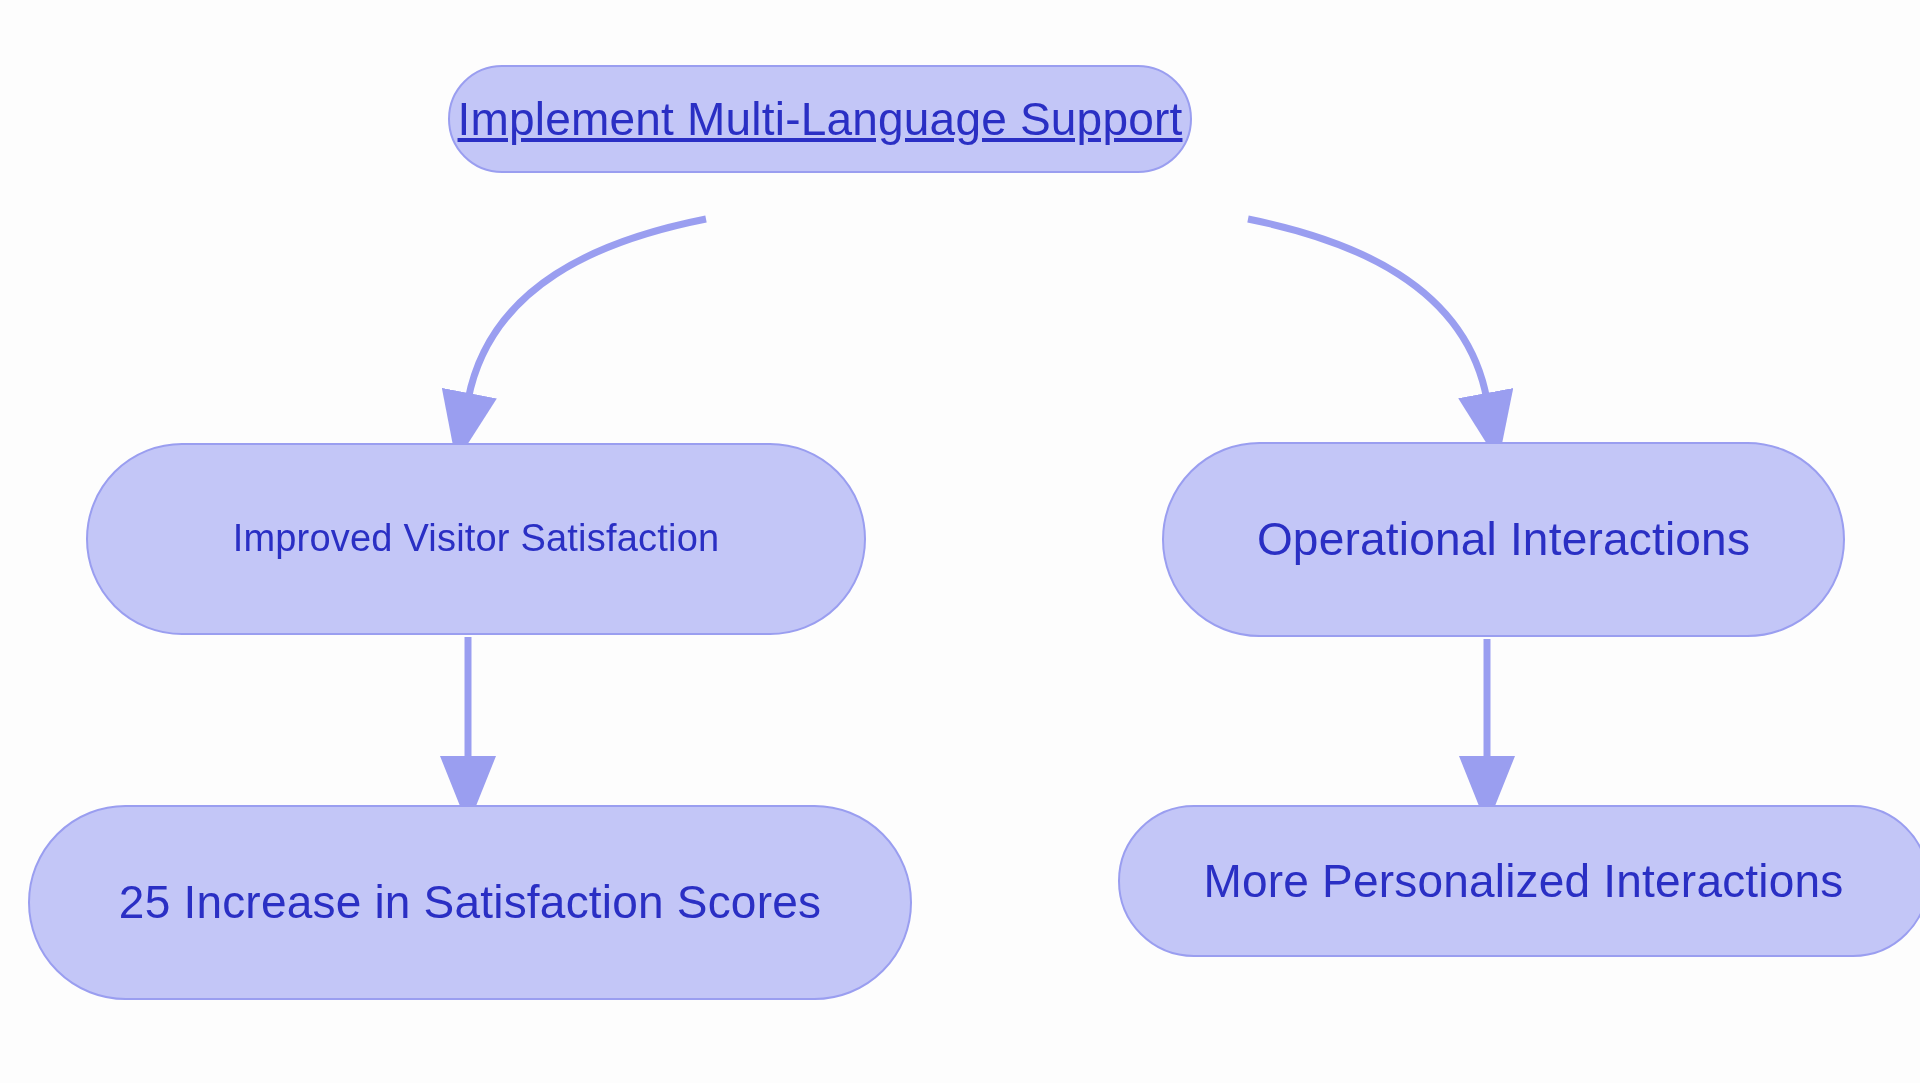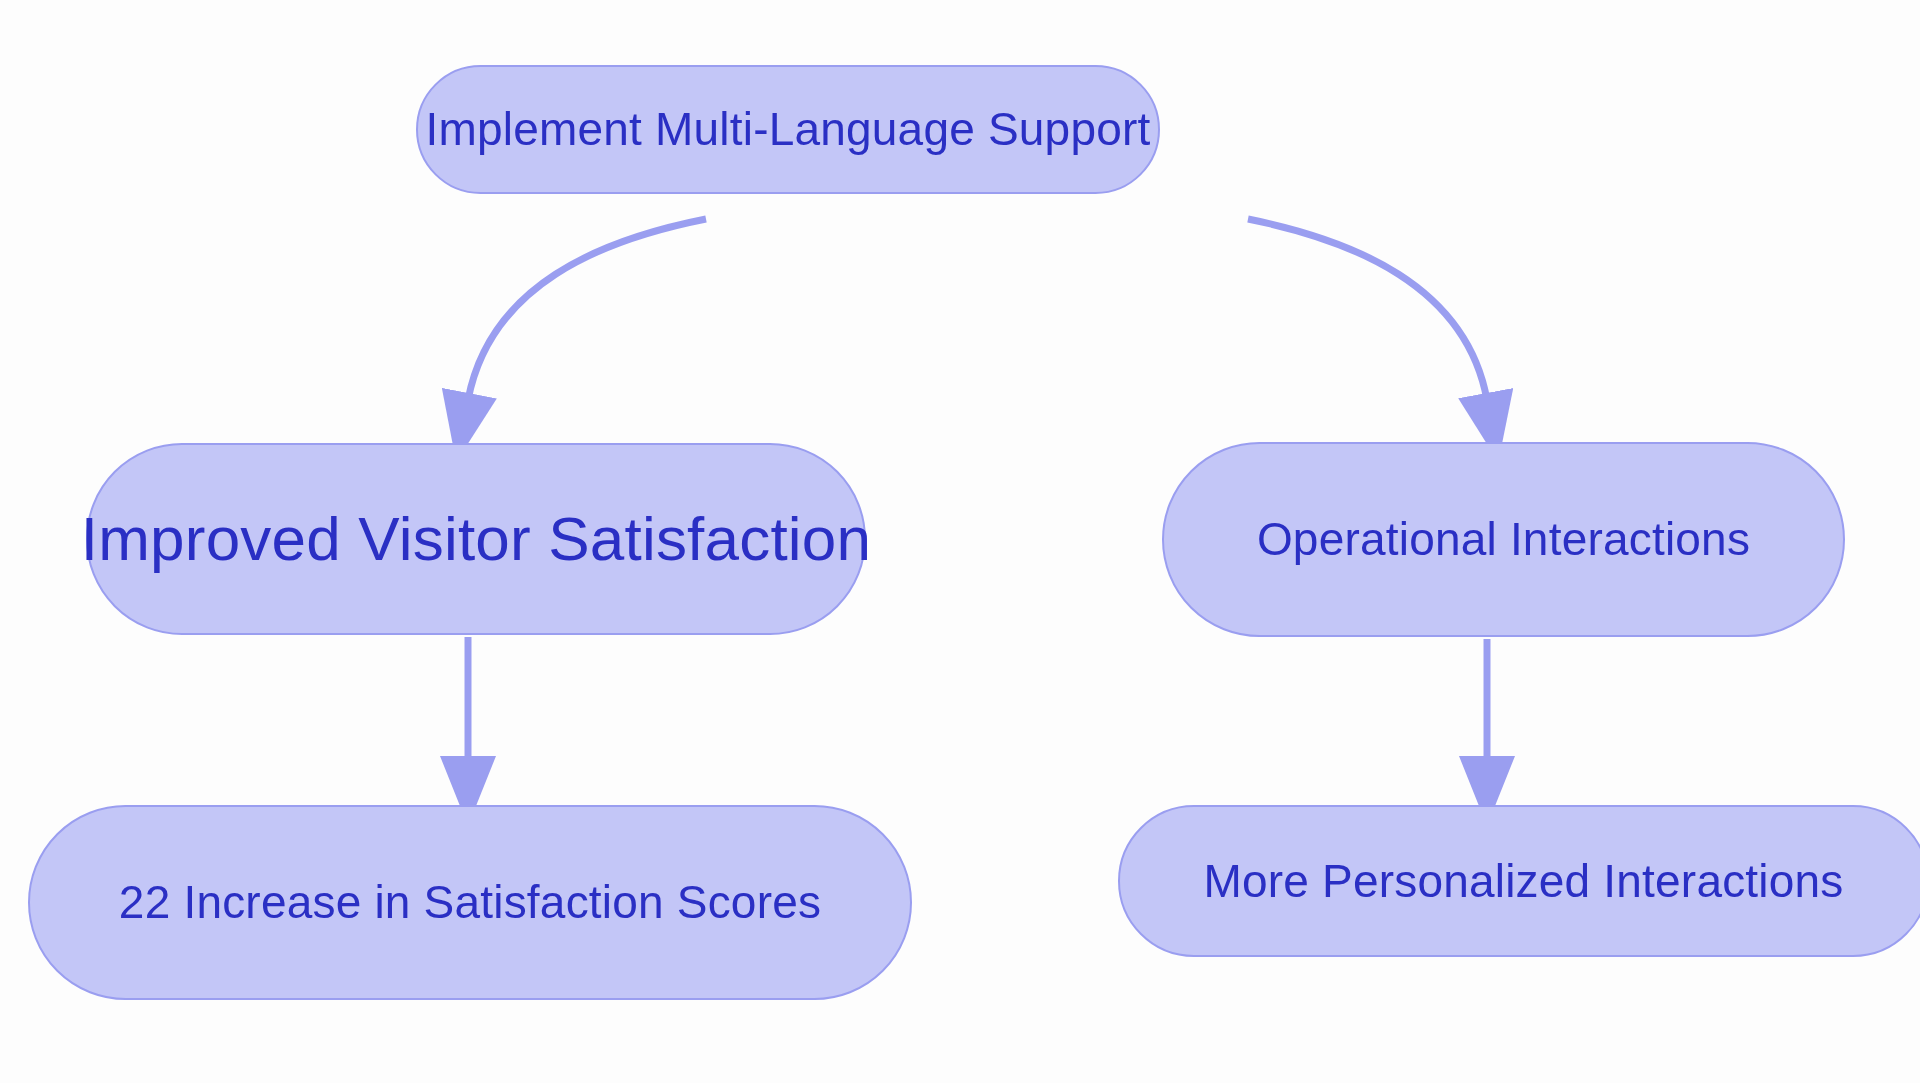--- a/index.html
+++ b/index.html
@@ -39,30 +39,30 @@
     letter-spacing: 0.2px;
     z-index: 2;
   }
   .node .label {
     font-weight: 400;
     line-height: 1.1;
   }
 
   
   #node-root {
-    left: 416px;  top: 65px;
-    width: 744px; height: 129px;
+    left: 448px;  top: 65px;
+    width: 744px; height: 108px; text-decoration: underline;
   }
   #node-root .label { font-size: 46px; }
 
   #node-satisfaction {
     left: 86px;   top: 443px;
     width: 780px; height: 192px;
   }
-  #node-satisfaction .label { font-size: 62px; }
+  #node-satisfaction .label { font-size: 38px; }
 
   #node-efficiency {
     left: 1162px; top: 442px;
     width: 683px; height: 195px;
   }
   #node-efficiency .label { font-size: 46px; }
 
   #node-scores {
     left: 28px;   top: 805px;
     width: 884px; height: 195px;
@@ -102,20 +102,20 @@
 
   <div class="node" id="node-satisfaction">
     <span class="label">Improved Visitor Satisfaction</span>
   </div>
 
   <div class="node" id="node-efficiency">
     <span class="label">Operational Interactions</span>
   </div>
 
   <div class="node" id="node-scores">
-    <span class="label">22 Increase in Satisfaction Scores</span>
+    <span class="label">25 Increase in Satisfaction Scores</span>
   </div>
 
   <div class="node" id="node-interactions">
     <span class="label">More Personalized Interactions</span>
   </div>
 
 </div>
 
 </body></html>

